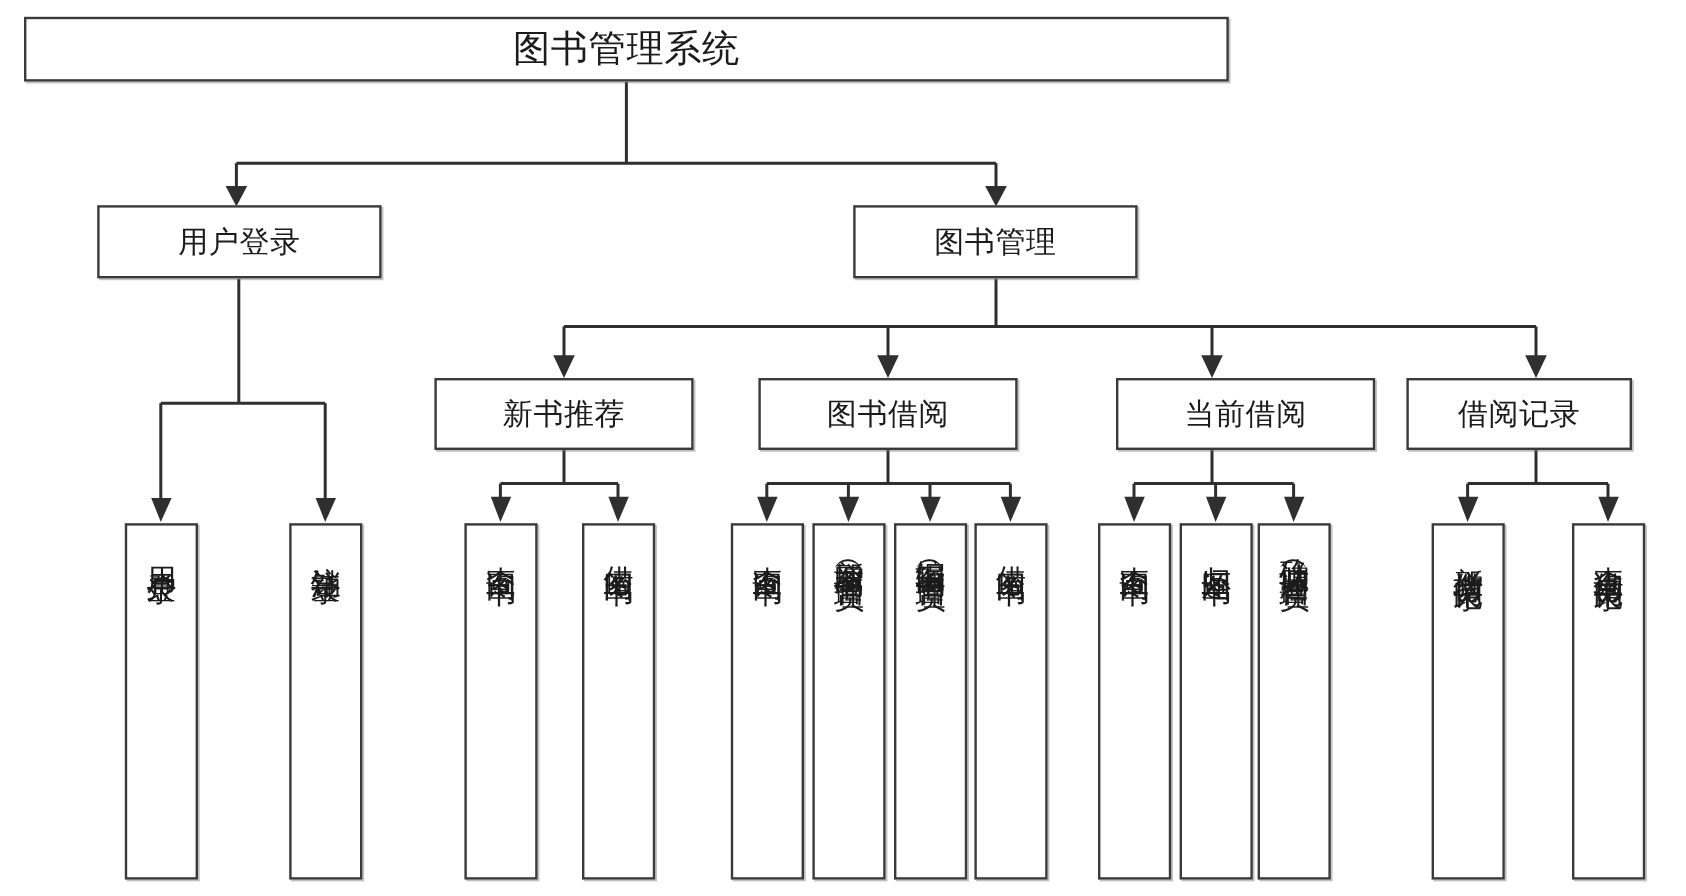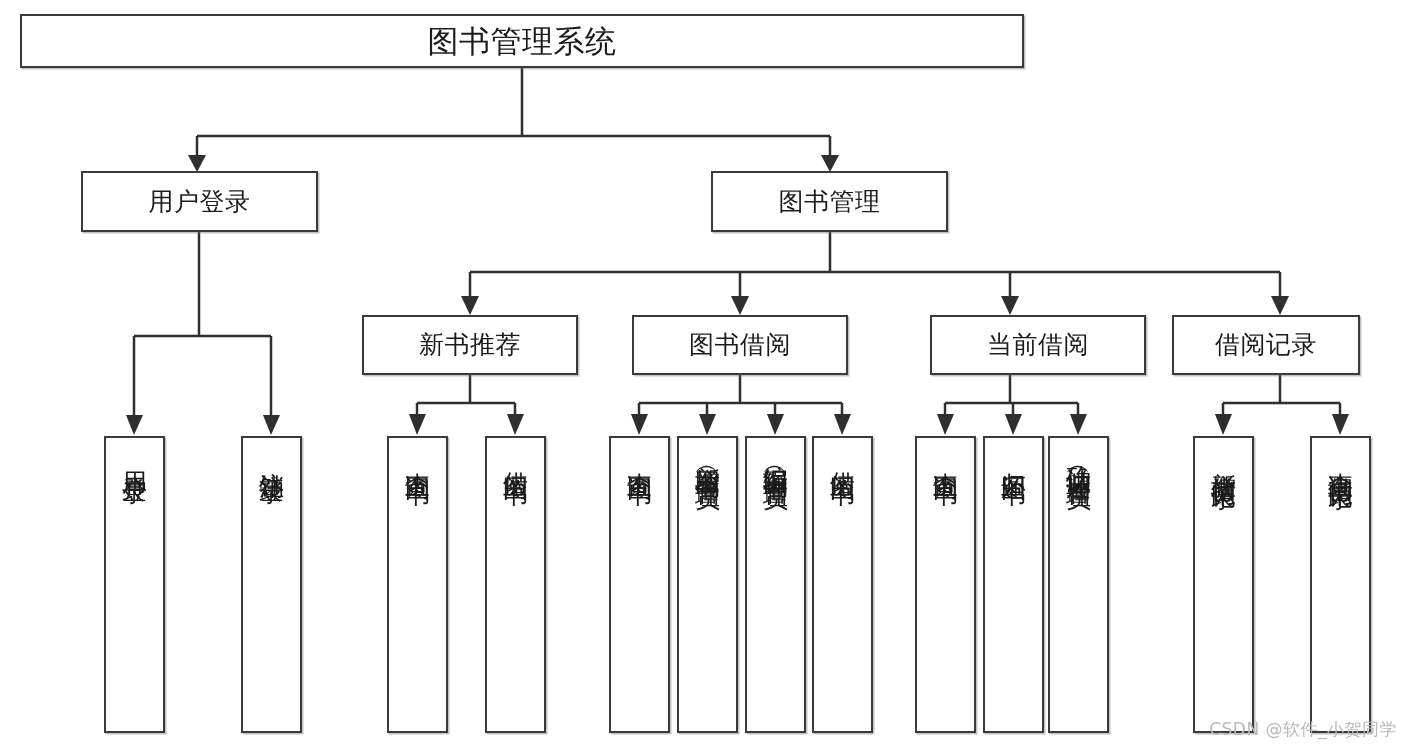--- a/index.html
+++ b/index.html
@@ -217,15 +217,14 @@
     <span class="node-label">确认归还（管理员）</span>
   </div>
 
   <div class="node vertical" style="left:1193px; top:436px; width:61px; height:297px;">
     <span class="node-label">新增借阅记录</span>
   </div>
   <div class="node vertical" style="left:1310px; top:436px; width:61px; height:297px;">
     <span class="node-label">查询借阅记录</span>
   </div>
 
-  <div class="watermark">CSDN @软件_小贺同学</div>
 
 </div>
 
 </body></html>

